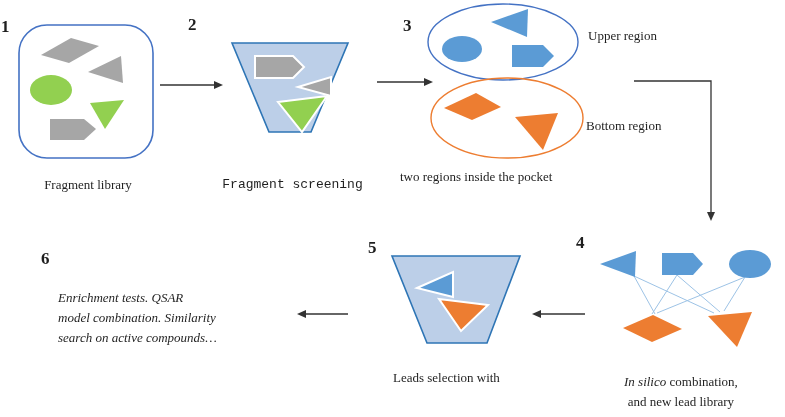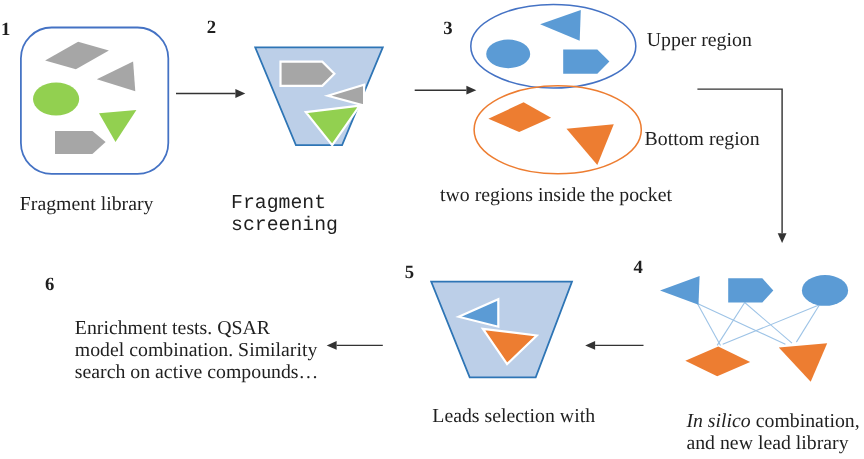--- a/index.html
+++ b/index.html
@@ -5,23 +5,23 @@
   html,body{margin:0;padding:0;background:#ffffff;}
   .canvas{
     position:relative;
     width:785px;height:417px;
     background:#ffffff;
     font-family:"Liberation Serif", serif;
     color:#1f1f1f;
     overflow:hidden;
   }
   .layer{position:absolute;left:0;top:0;}
-  .txt{position:absolute;font-size:18px;line-height:20px;}
+  .txt{position:absolute;font-size:13px;line-height:20px;}
   .num{position:absolute;font-size:17px;font-weight:bold;}
-  .center{text-align:left;}
+  .center{text-align:center;}
   .nowrap{white-space:nowrap;}
   .it{font-style:italic;}
 </style>
 </head>
 <body>
 
 <div class="canvas">
 
   <svg class="layer" width="785" height="417" viewBox="0 0 785 417">
 
@@ -108,28 +108,28 @@
 
   <div class="txt center" style="left:210px;top:175px;width:165px;font-family:Liberation Mono, monospace;">Fragment screening</div>
 
   <div class="txt nowrap" style="left:588px;top:26px;">Upper region</div>
   <div class="txt nowrap" style="left:586px;top:116px;">Bottom region</div>
 
   <div class="txt" style="left:400px;top:167px;">
     <div class="nowrap">two regions inside the pocket</div>
   </div>
 
-  <div class="txt" style="left:624px;top:372px;">
+  <div class="txt" style="left:624px;top:372px;text-align:center;">
     <div class="nowrap"><span class="it">In silico</span><span> combination,</span></div>
     <div class="nowrap">and new lead library</div>
   </div>
 
   <div class="txt" style="left:393px;top:368px;">
     <div class="nowrap">Leads selection with</div>
   </div>
 
-  <div class="txt" style="left:68px;top:288px;">
+  <div class="txt" style="left:58px;top:288px;font-style:italic;">
     <div class="nowrap">Enrichment tests. QSAR</div>
     <div class="nowrap">model combination. Similarity</div>
     <div class="nowrap">search on active compounds…</div>
   </div>
 
 </div>
 
 </body></html>

